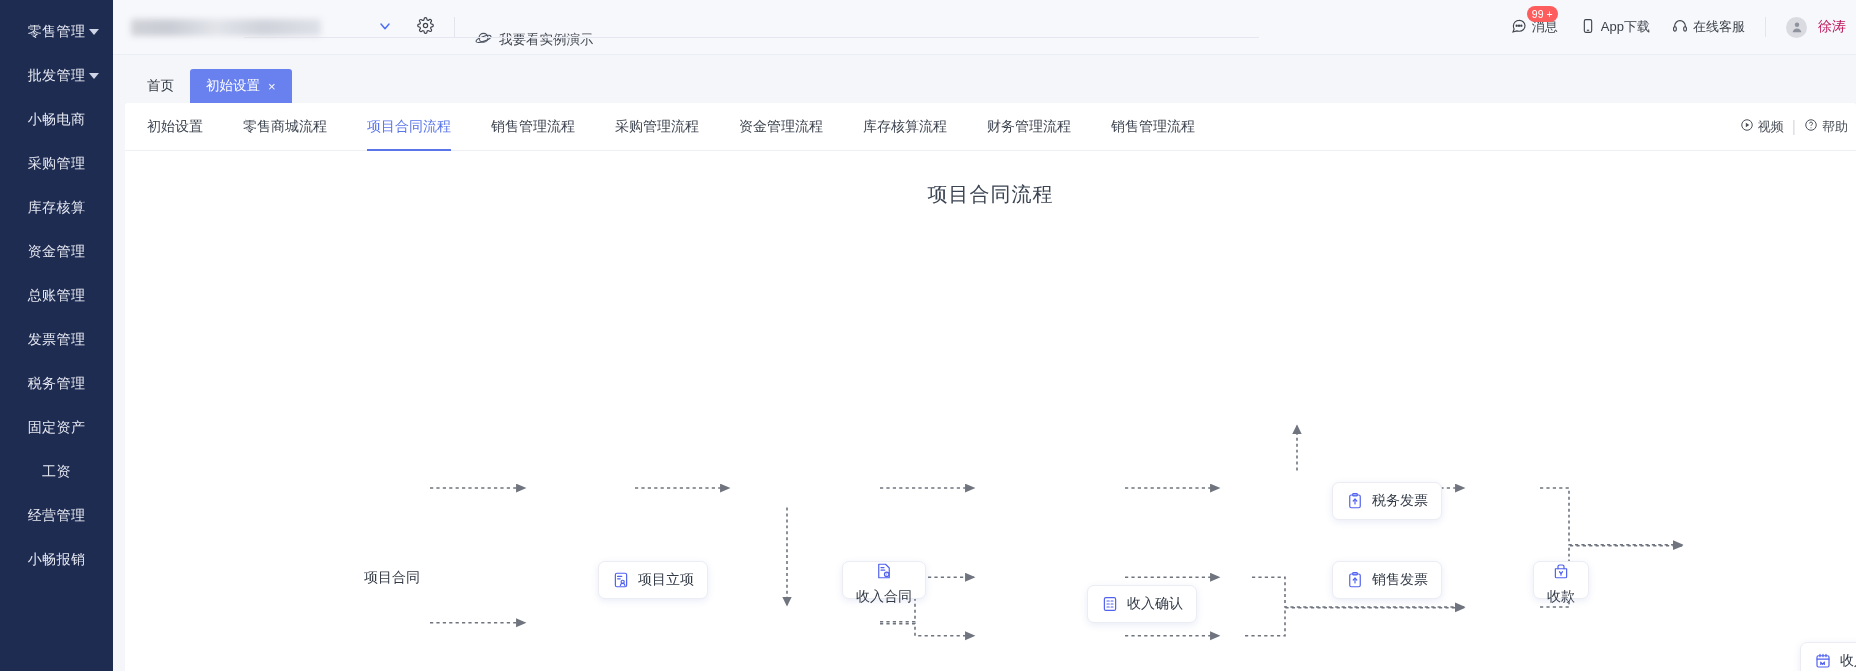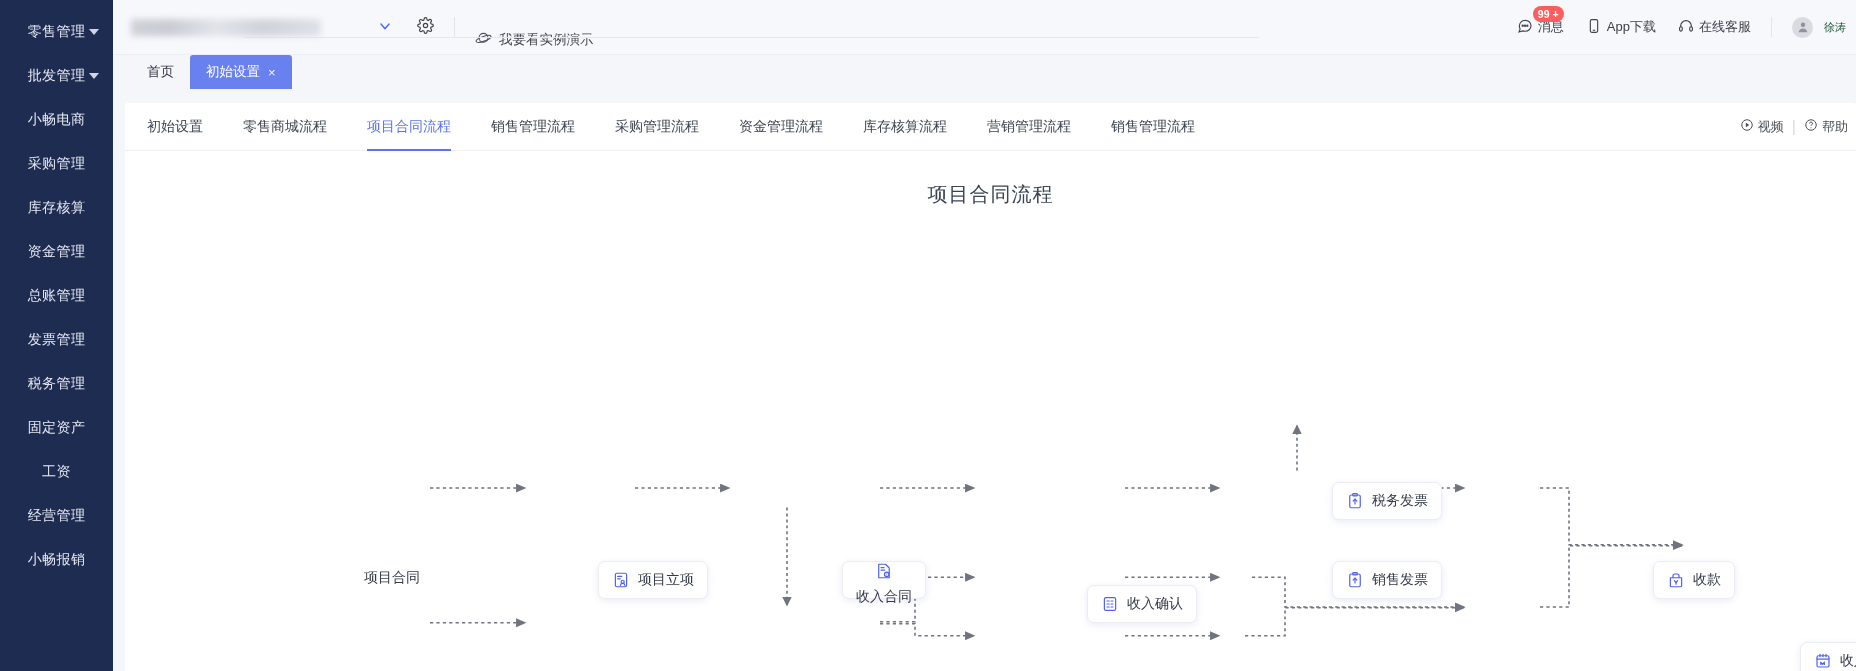--- a/index.html
+++ b/index.html
@@ -53,30 +53,30 @@
   .chev-down { margin-left:auto; color:#4a6ef5; font-size:15px; cursor:pointer; }
   .gear { margin-left:24px; cursor:pointer; }
   .vdivider { width:1px; height:20px; background:#e2e5ee; margin:0 20px; }
   .demo-link { display:flex; align-items:center; gap:7px; font-size:13.5px; color:#41464f; cursor:pointer;margin-top:26px; }
 
   .top-right { margin-left:auto; display:flex; align-items:center; padding-right:10px; }
   .tr-item { display:flex; align-items:center; gap:5px; font-size:13px; color:#3c4149; margin-left:22px; cursor:pointer; position:relative; }
   .badge {
     position:absolute; left:16px; top:-12px; background:#fd5d5d; color:#fff;
     font-size:10.5px; line-height:1; padding:3px 5px 3px 5px; border-radius:9px;
-    font-weight:bold; white-space:nowrap;text-align:center;
+    font-weight:normal; white-space:nowrap;text-align:center;
   }
   .avatar {
     width:21px; height:21px; border-radius:50%; background:#d9dbe1;
     display:flex; align-items:center; justify-content:center;
   }
-  .user-name { font-size:11px; color:#14532d; margin-left:6px; }
-
-  
-  .pagetabs { height:48px; background:#f5f6fa; display:flex; align-items:flex-start; padding-left:18px; }
+  .user-name { font-size:14px; color:#be185d; margin-left:6px; }
+
+  
+  .pagetabs { height:48px; background:#f5f6fa; display:flex; align-items:flex-end; padding-left:18px; }
   .ptab {
     height:34px; min-width:58px; padding:0 16px; display:flex; align-items:center;
     justify-content:center; font-size:13.5px; color:#333a45; cursor:pointer;
     background:transparent; border-radius:3px 3px 0 0;
   }
   .ptab.active { background:#6981ee; color:#fff; }
   .ptab .close { margin-left:8px; font-size:13px; opacity:.95; }
 
   
   .content-card {
@@ -255,21 +255,21 @@
     <div class="content-card">
 
       <div class="subtabs" id="sub-tabs">
         <div class="stab">初始设置</div>
           <div class="stab">零售商城流程</div>
           <div class="stab active">项目合同流程</div>
           <div class="stab">销售管理流程</div>
           <div class="stab">采购管理流程</div>
           <div class="stab">资金管理流程</div>
           <div class="stab">库存核算流程</div>
-          <div class="stab">营销管理流程</div>
+          <div class="stab">财务管理流程</div>
           <div class="stab">销售管理流程</div>
           <div class="subtabs-right" id="sub-tabs-right">
             <div class="sr-item">
               <span><svg width="14" height="14" viewBox="0 0 24 24" fill="none" stroke="#4a5059" stroke-width="1.7">
                   <circle cx="12" cy="12" r="9"></circle>
                   <path d="M10 8.2l6 3.8-6 3.8z" fill="#4a5059" stroke="none"></path>
                 </svg></span>
               <span>视频</span>
             </div>
             <span class="sr-sep">|</span>
@@ -377,21 +377,21 @@
               <span style="display: flex;">
                 <svg width="18" height="18" viewBox="0 0 24 24" fill="none" stroke="#5162f0" stroke-width="1.6" stroke-linecap="round" stroke-linejoin="round">
                   <rect x="5" y="4" width="14" height="17" rx="2"></rect>
                   <rect x="9" y="2" width="6" height="3.2" rx="1"></rect>
                   <path d="M12 16V9.6"></path>
                   <path d="M9.6 12l2.4-2.6 2.4 2.6"></path>
                 </svg>
               </span>
               <span class="nlabel">销售发票</span>
             </div>
-            <div class="node" style="left: 1528px; top: 410px;">
+            <div class="node" style="left: 1408px; top: 410px; flex-direction: column;">
               <span style="display: flex;">
                 <svg width="18" height="18" viewBox="0 0 24 24" fill="none" stroke="#5162f0" stroke-width="1.6" stroke-linecap="round" stroke-linejoin="round">
                   <path d="M4.5 9h15v10.5a1.5 1.5 0 0 1-1.5 1.5H6a1.5 1.5 0 0 1-1.5-1.5z"></path>
                   <path d="M8 9V6.2A2.2 2.2 0 0 1 10.2 4h3.6A2.2 2.2 0 0 1 16 6.2V9"></path>
                   <path d="M10 13l2 2.4 2-2.4"></path>
                   <line x1="12" y1="15.6" x2="12" y2="17.6"></line>
                 </svg>
               </span>
               <span class="nlabel">收款</span>
             </div>

